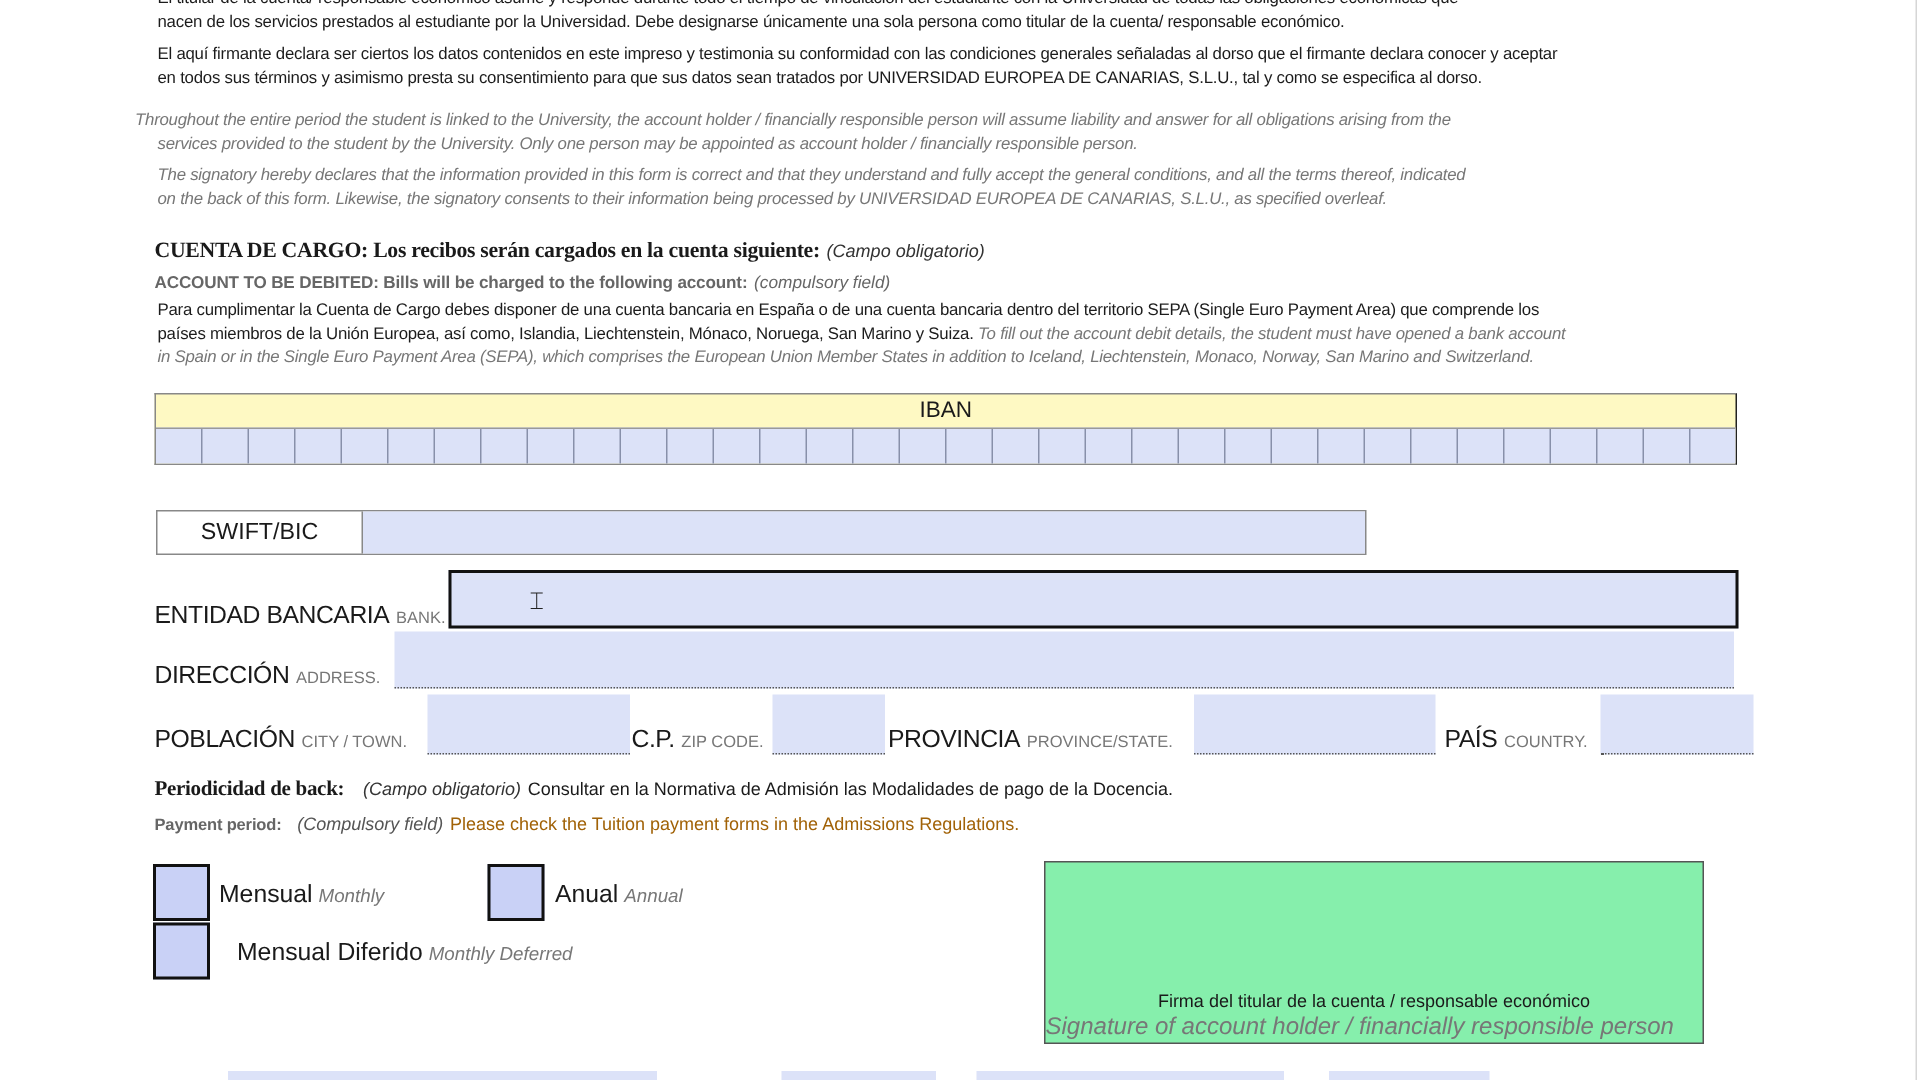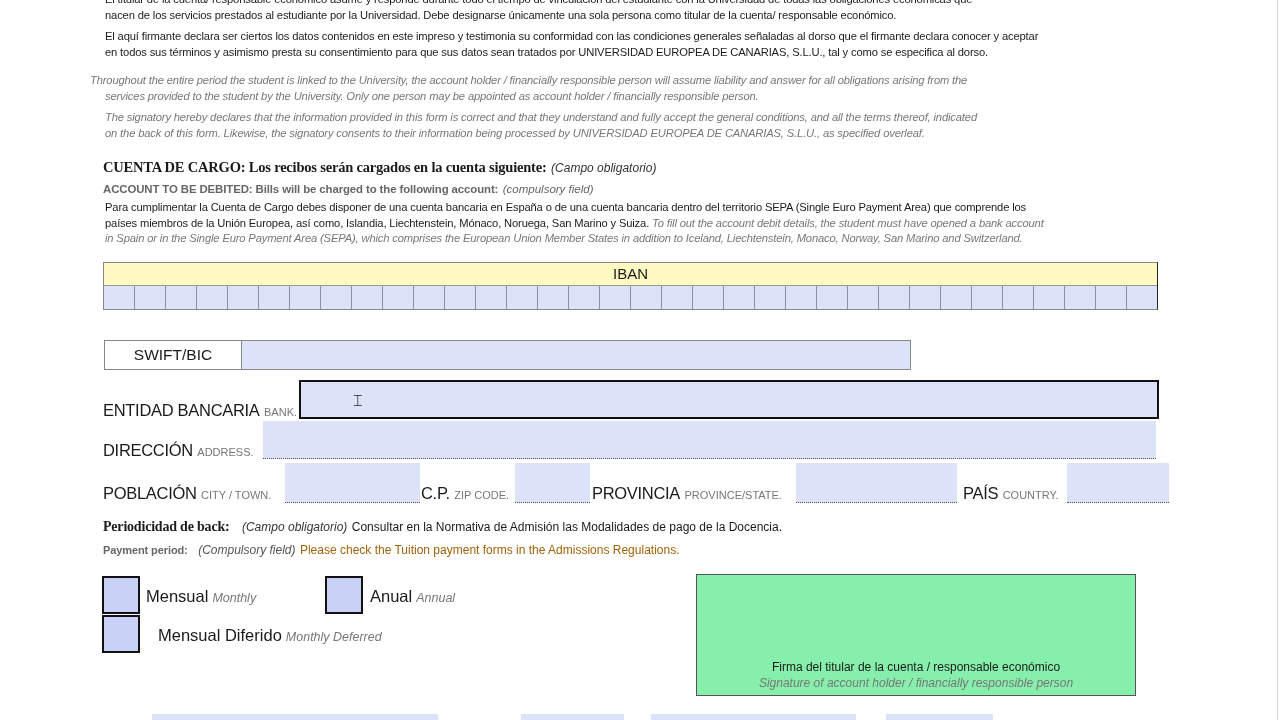--- a/index.html
+++ b/index.html
@@ -28,21 +28,21 @@
   .swift { position:absolute; left:104px; top:340px; width:805px; height:28px; border:1px solid #888; background:#fff; }
   .swift-label { position:absolute; left:0; top:0; width:136px; height:28px; line-height:28px; text-align:center; font-size:15.5px; border-right:1px solid #888; }
   .swift-field { position:absolute; left:137px; top:0; right:0; height:28px; background:#dce2f8; }
   .bank-field { position:absolute; left:299px; top:380px; width:856px; height:35px; border:2px solid #111; background:#dce2f8; }
   .cursor { position:absolute; left:353px; top:392px; font-size:16px; color:#222; }
   .chk { position:absolute; width:34px; height:34px; border:2px solid #111; background:#c9d1f6; }
   .opt { position:absolute; font-size:16.5px; }
   .opt .en { font-size:12.5px; font-style:italic; color:#777; margin-left:4px; }
   .sig { position:absolute; left:680px; top:574px; width:438px; height:120px; border:1px solid #555; background:#86efac;margin-left:16px; }
   .sig .es { position:absolute; left:0; right:0; top:85px; text-align:center; font-size:12px; }
-  .sig .en { position:absolute; left:0; right:0; top:101px; text-align:center; font-size:12px; font-style:italic; color:#777; }
+  .sig .en { position:absolute; left:0; right:0; top:101px; text-align:left; font-size:16px; font-style:italic; color:#777; }
   .bottom-field { position:absolute; top:714px; height:6px; background:#dce2f8; }
 </style>
 </head>
 <body>
 
 <div class="page-edge"></div>
 
 <div class="abs p" style="left:105px;top:-8px;">El titular de la cuenta/ responsable económico asume y responde durante todo el tiempo de vinculación del estudiante con la Universidad de todas las obligaciones económicas que</div>
 <div class="abs p" style="left:105px;top:8px;">nacen de los servicios prestados al estudiante por la Universidad. Debe designarse únicamente una sola persona como titular de la cuenta/ responsable económico.</div>
 <div class="abs p" style="left:105px;top:29px;">El aquí firmante declara ser ciertos los datos contenidos en este impreso y testimonia su conformidad con las condiciones generales señaladas al dorso que el firmante declara conocer y aceptar</div>

